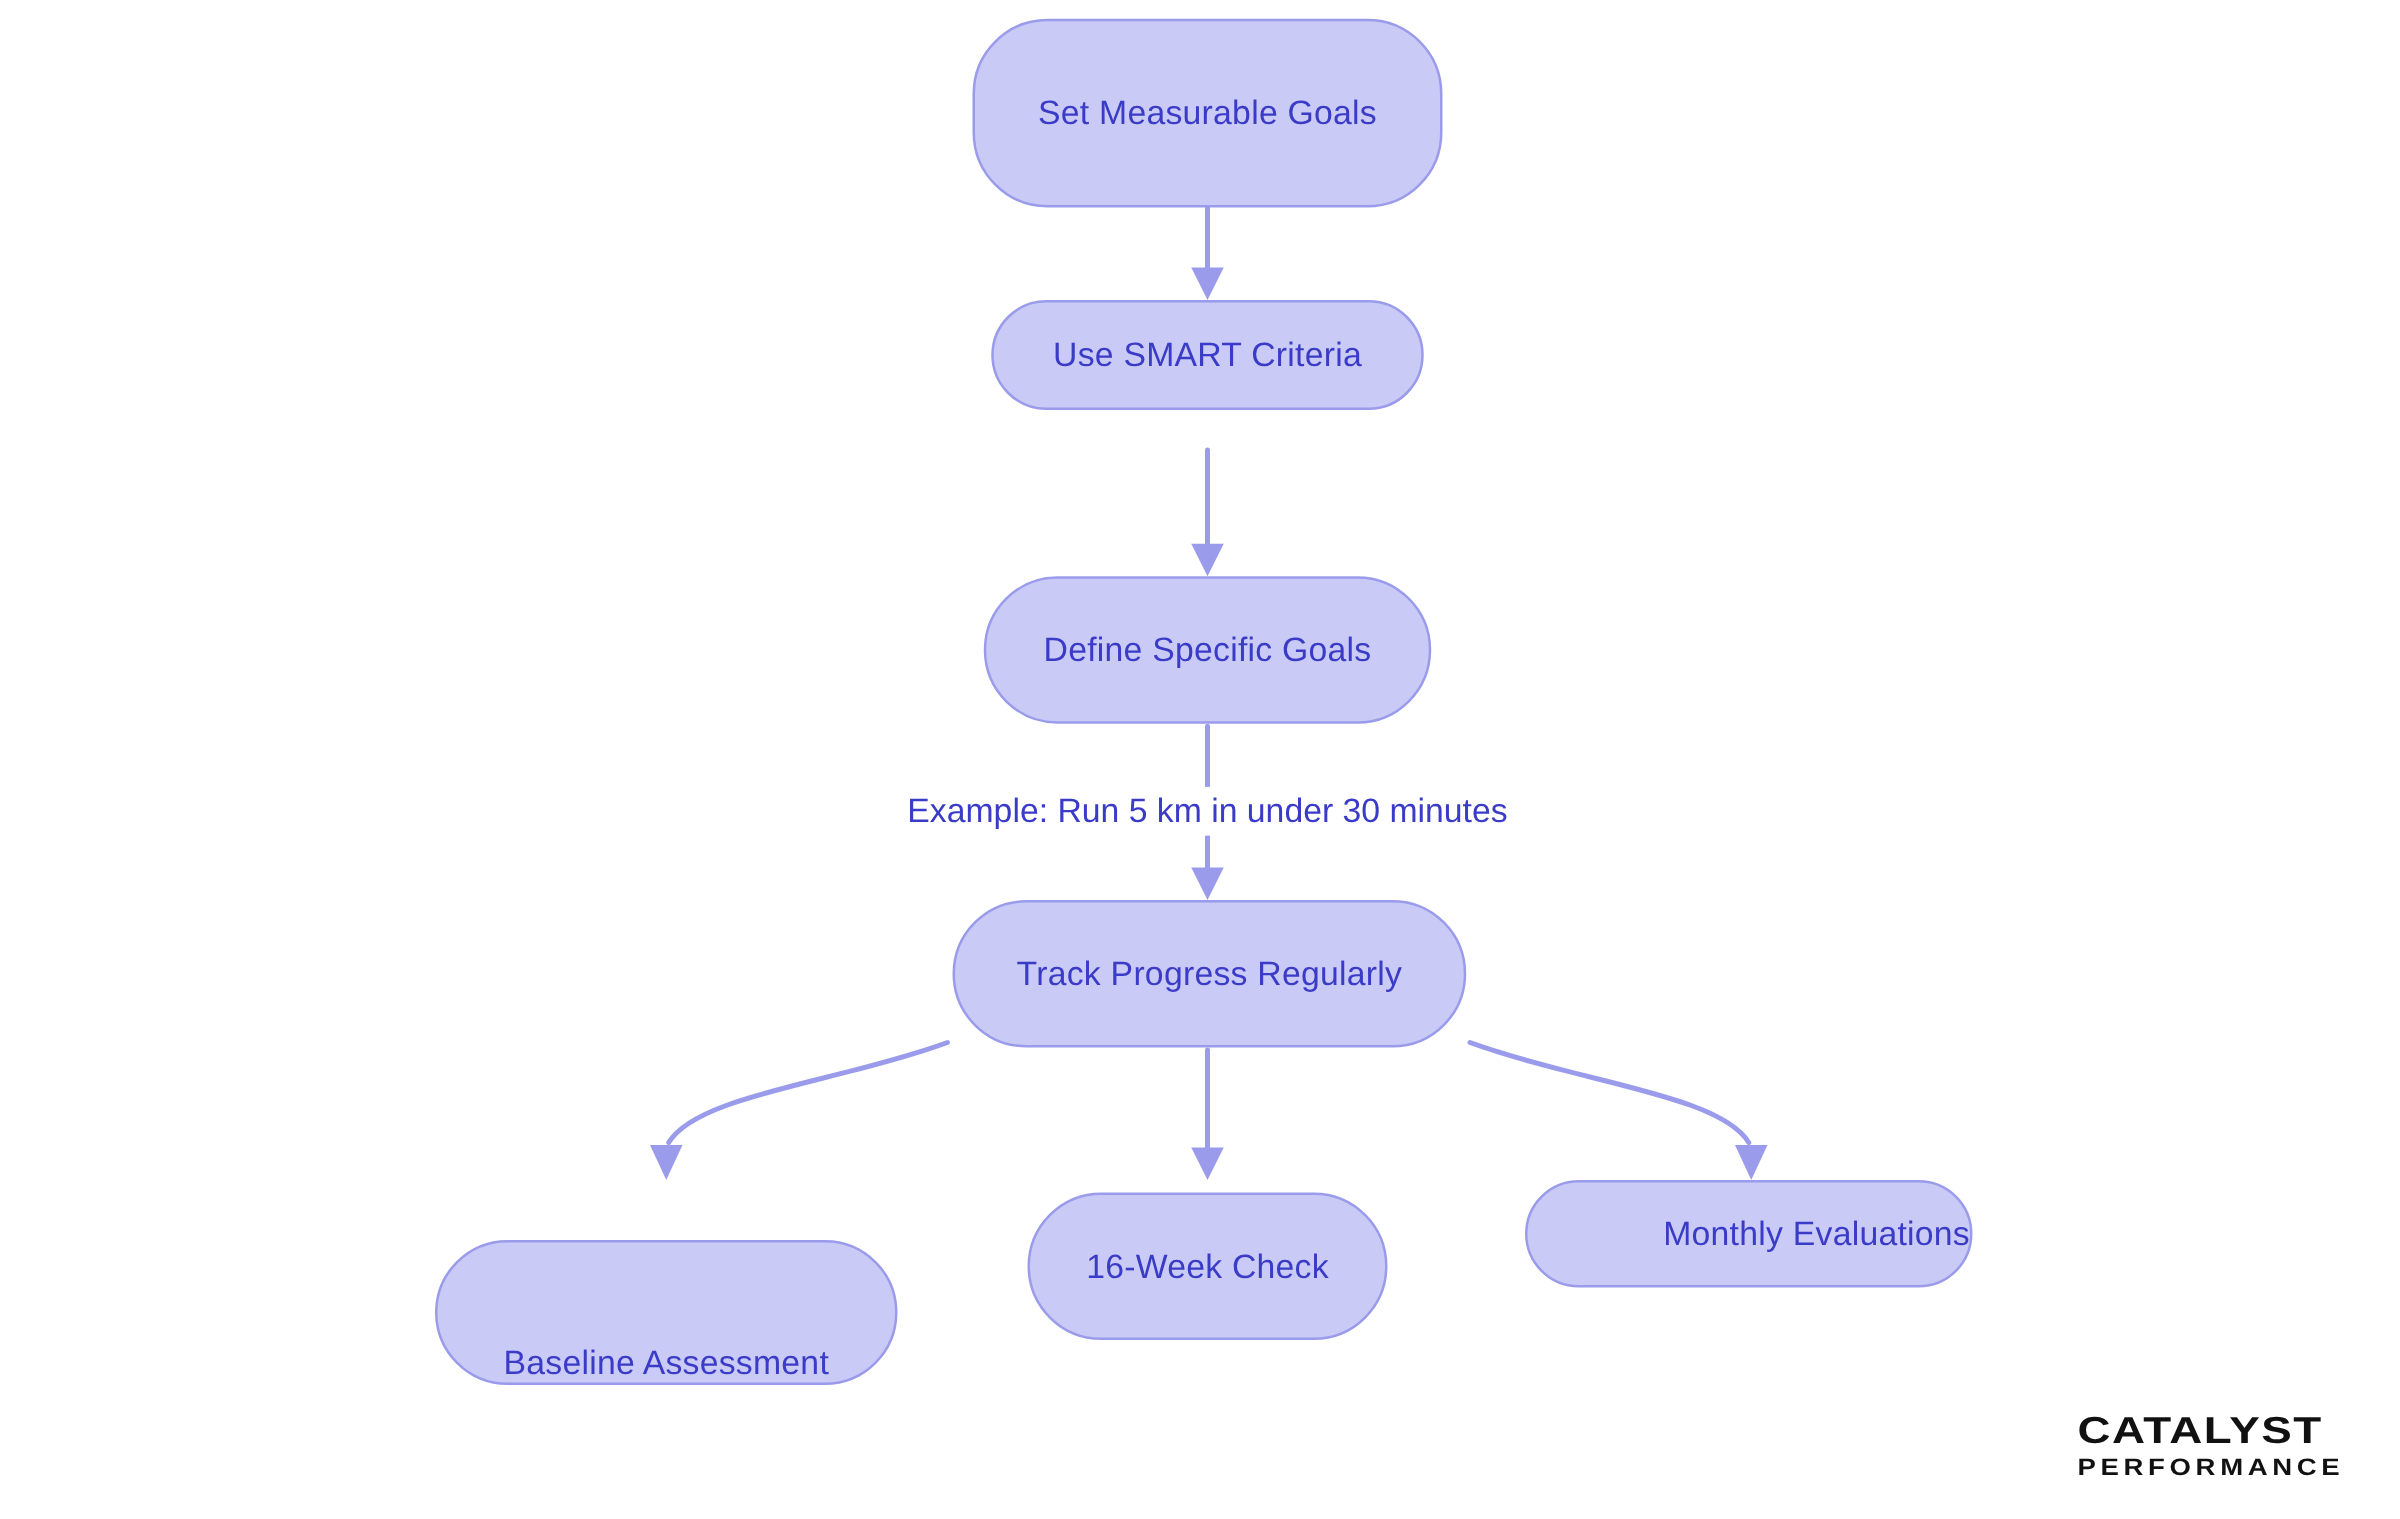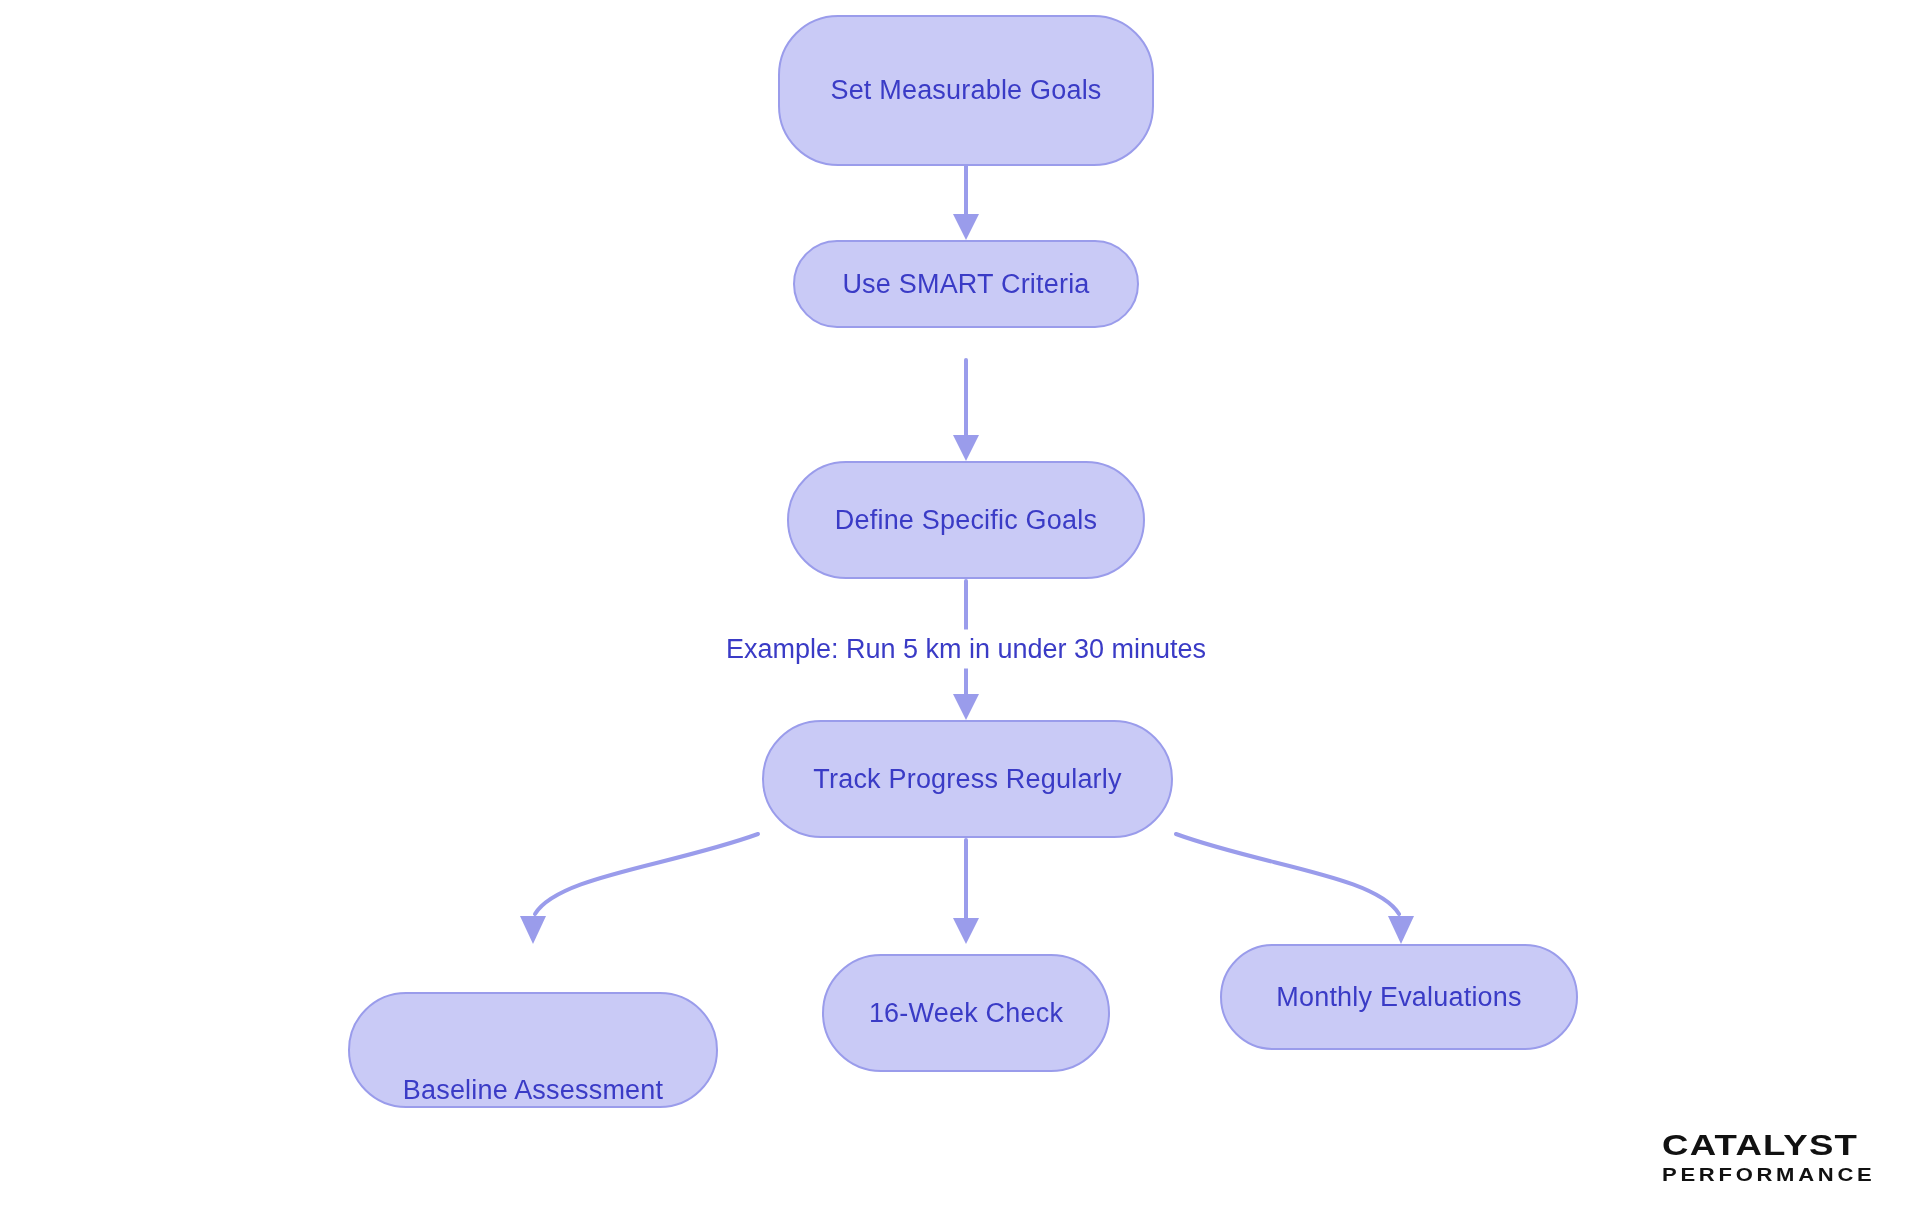--- a/index.html
+++ b/index.html
@@ -45,21 +45,21 @@
     font-size: 27px;
     letter-spacing: 0.2px;
     white-space: nowrap;
   }
   #node-set-measurable-goals   { left: 778px;  top: 15px;  width: 376px; height: 151px; }
   #node-use-smart-criteria     { left: 793px;  top: 240px; width: 346px; height: 88px; }
   #node-define-specific-goals  { left: 787px;  top: 461px; width: 358px; height: 118px; }
   #node-track-progress         { left: 762px;  top: 720px; width: 411px; height: 118px; }
   #node-baseline-assessment    { left: 348px;  top: 992px; width: 370px; height: 116px; align-items: flex-end; }
   #node-16-week-check          { left: 822px;  top: 944px; width: 288px; height: 118px; margin-top: 10px; }
-  #node-monthly-evaluations    { left: 1220px; top: 944px; width: 358px; height: 106px; }
+  #node-monthly-evaluations    { left: 1220px; top: 944px; width: 358px; height: 86px; justify-content: flex-end; }
 
   .edge-label {
     position: absolute;
     left: 966px;
     top: 649px;
     transform: translate(-50%, -50%);
     background: #ffffff;
     padding: 4px 10px;
     color: #3a3bc6;
     font-size: 27px;

